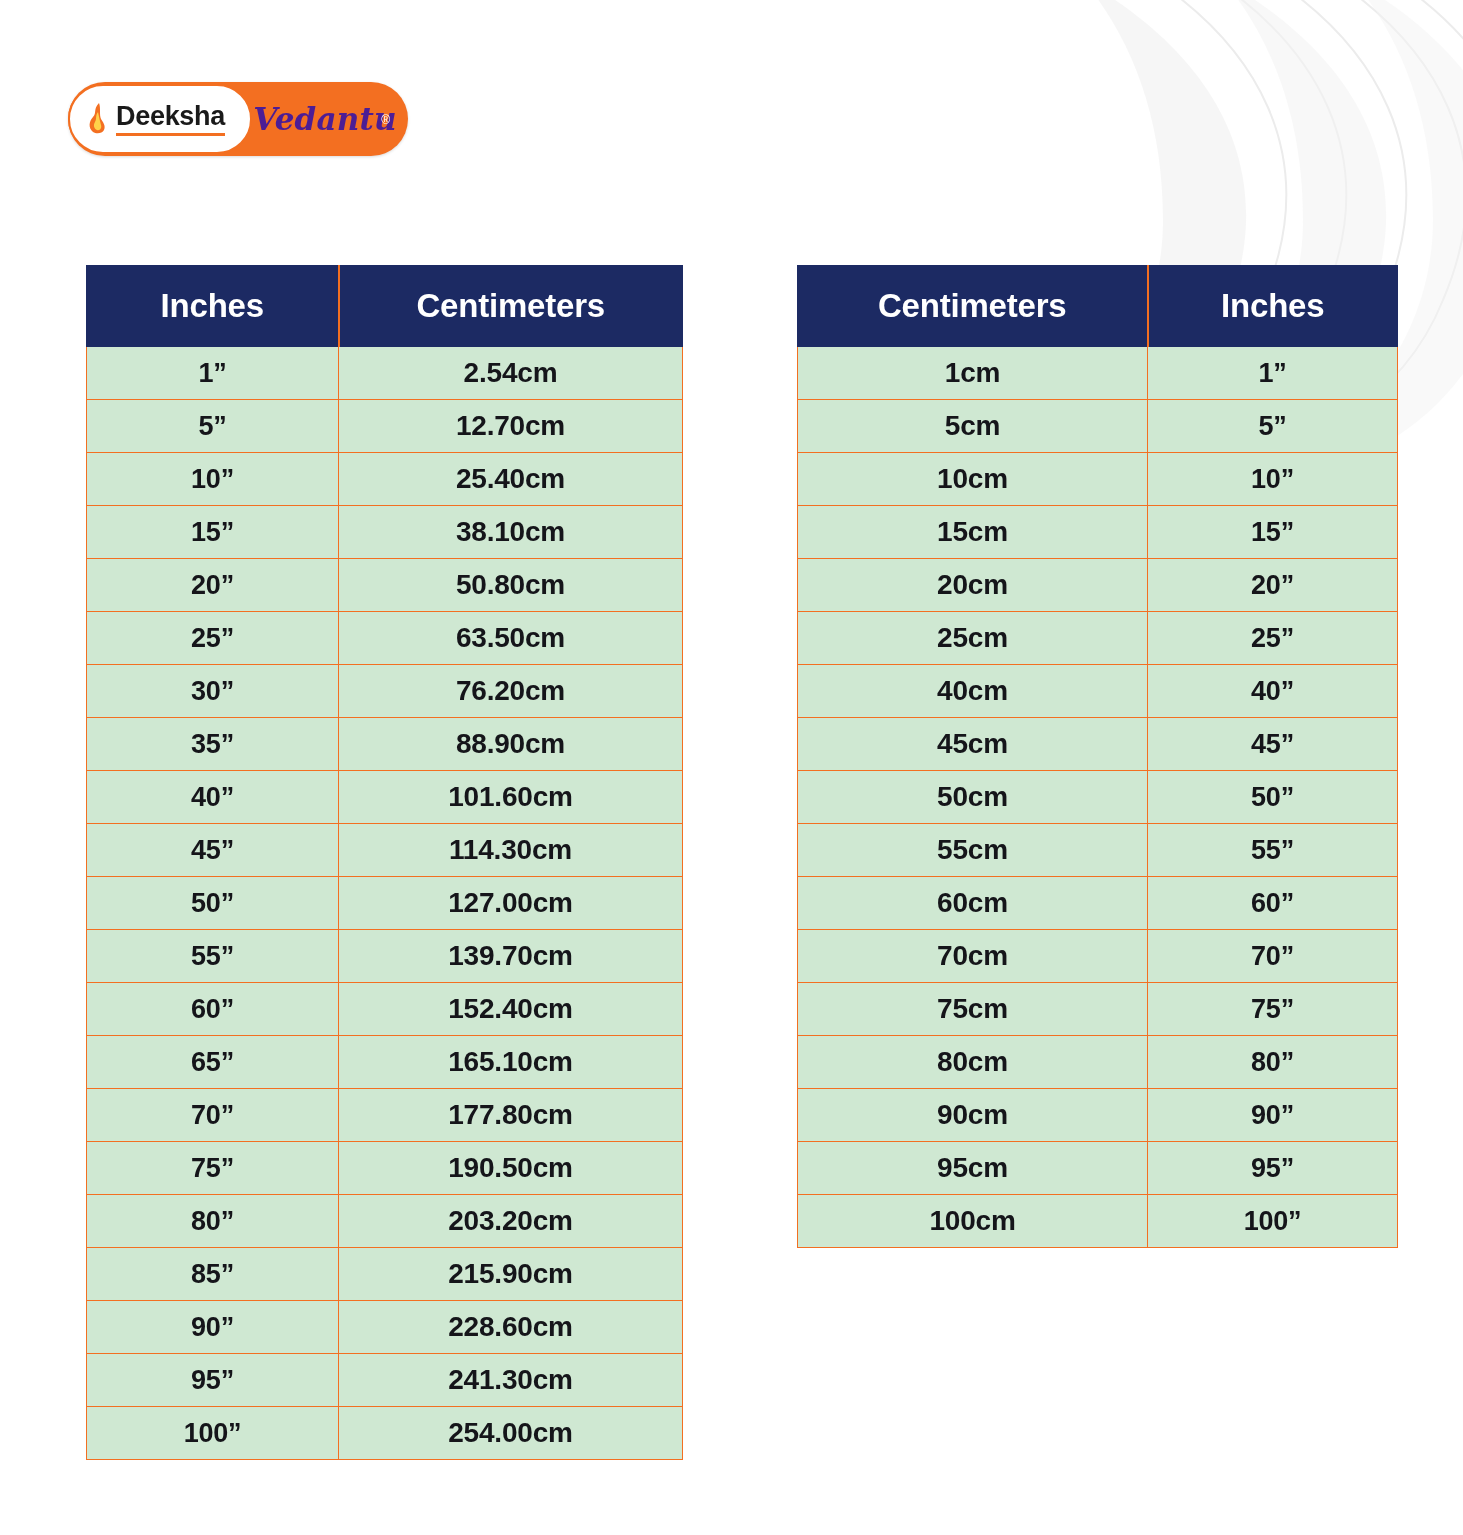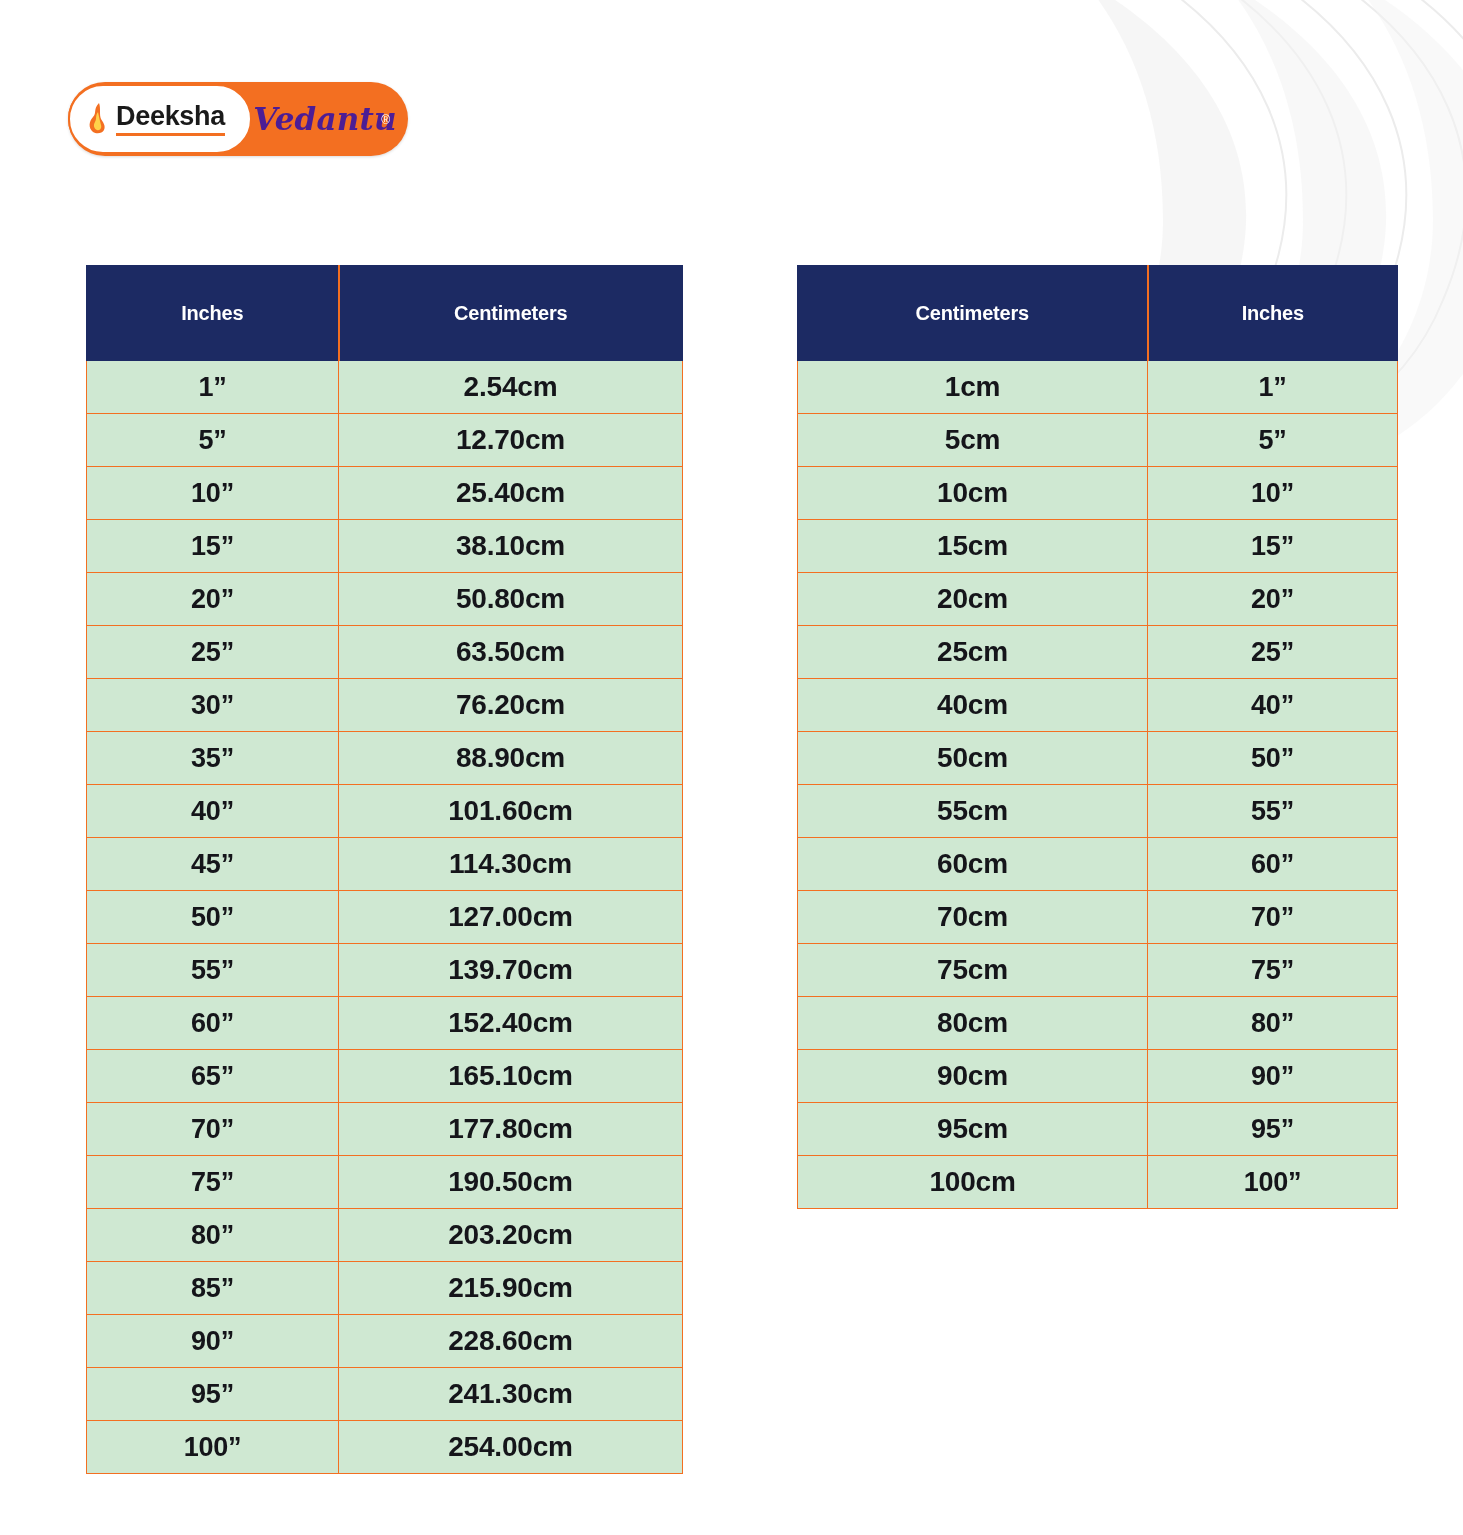--- a/index.html
+++ b/index.html
@@ -110,24 +110,24 @@
   .table-wrap.left  { margin-left: 86px; }
   .table-wrap.right { margin-left: 114px; }
 
   table {
     border-collapse: collapse;
     table-layout: fixed;
   }
   thead th {
     background: #1c2a63;
     color: #ffffff;
-    font-size: 20px;
+    font-size: 33px;
     font-weight: bold;
     height: 62px;
-    padding: 16px;
+    padding: 9px;
     border: 1px solid #1c2a63;
     letter-spacing: -0.2px;
   }
   thead th.sep { border-left: 2px solid #f36f21; }
 
   tbody td {
     background: #cfe8d2;
     color: #15151a;
     font-size: 28px;
     font-weight: bold;
@@ -319,20 +319,24 @@
             </tr>
           <tr>
               <td class="c1">25cm</td>
               <td class="c2">25”</td>
             </tr>
           <tr>
               <td class="c1">40cm</td>
               <td class="c2">40”</td>
             </tr>
           <tr>
+              <td class="c1">45cm</td>
+              <td class="c2">45”</td>
+            </tr>
+          <tr>
               <td class="c1">50cm</td>
               <td class="c2">50”</td>
             </tr>
           <tr>
               <td class="c1">55cm</td>
               <td class="c2">55”</td>
             </tr>
           <tr>
               <td class="c1">60cm</td>
               <td class="c2">60”</td>

